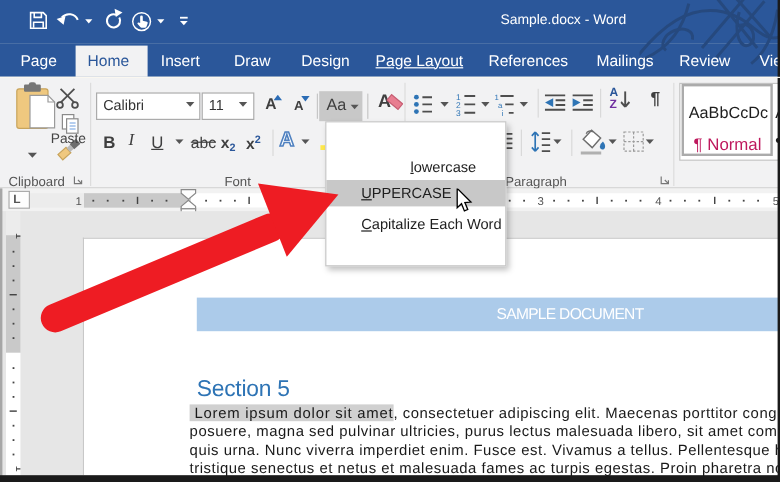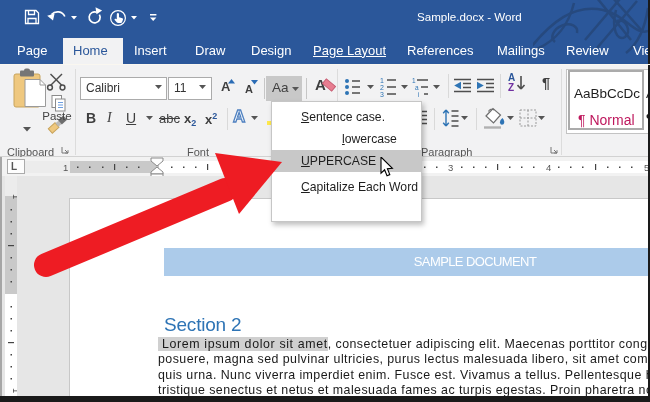--- a/index.html
+++ b/index.html
@@ -337,32 +337,31 @@
         <rect x="5.5" y="202" width="1.5" height="1.5"></rect>
       <text x="8" y="212" font-size="9.5" font-family="Liberation Sans" transform="rotate(90 8 212)">1</text>
     </g>
   </svg>
 
   <div class="abs" style="left:69px;top:198px;width:581px;height:198px;background:#ffffff;border-left:1px solid #c8c8c8;border-top:1px solid #c8c8c8;box-sizing:border-box;"></div>
 
   <div class="abs" style="left:164px;top:248px;width:622px;height:28px;background:#accbea;"></div>
   <div class="abs nw" style="left:164px;top:248px;width:622px;height:28px;line-height:28px;text-align:center;color:#ffffff;font-size:13px;letter-spacing:-0.6px;">SAMPLE DOCUMENT</div>
 
-  <div class="abs nw" style="left:164px;top:314px;font-size:19px;line-height:22px;letter-spacing:-0.2px;color:#2e74b5;">Section 2</div>
+  <div class="abs nw" style="left:164px;top:314px;font-size:19px;line-height:22px;letter-spacing:-0.2px;color:#2e74b5;">Section 5</div>
 
   <div class="abs nw" style="left:158px;top:336.7px;font-size:12.4px;line-height:15.5px;letter-spacing:0.44px;color:#1a1a1a;">
     <div><span style="background:#d0d0d0;padding-left:4px;letter-spacing:0.63px;">Lorem ipsum dolor sit amet</span>, consectetuer adipiscing elit. Maecenas porttitor congue massa. Fusce</div>
     <div>posuere, magna sed pulvinar ultricies, purus lectus malesuada libero, sit amet commodo magna eros</div>
     <div>quis urna. Nunc viverra imperdiet enim. Fusce est. Vivamus a tellus. Pellentesque habitant morbi</div>
     <div>tristique senectus et netus et malesuada fames ac turpis egestas. Proin pharetra nonummy pede.</div>
   </div>
 
   <div class="abs" style="left:271px;top:101px;width:151px;height:121px;background:#ffffff;border:1px solid #c6c6c6;box-sizing:border-box;box-shadow:2px 3px 5px rgba(0,0,0,0.25);"></div>
   <div class="abs" style="left:272px;top:150px;width:149px;height:22px;background:#c8c8c8;"></div>
-  <div class="abs nw" style="left:301px;top:109.5px;font-size:12.2px;color:#1e1e1e;"><u>S</u>entence case.</div>
   <div class="abs nw" style="left:301px;top:132px;font-size:12.2px;color:#1e1e1e;margin-left:41px;"><u>l</u>owercase</div>
   <div class="abs nw" style="left:301px;top:153.5px;font-size:12.2px;color:#1e1e1e;"><u>U</u>PPERCASE</div>
   <div class="abs nw" style="left:301px;top:180px;font-size:12.2px;color:#1e1e1e;"><u>C</u>apitalize Each Word</div>
 
   <svg class="abs" style="left:0px;top:130px;" width="320" height="160" viewBox="0 0 320 160">
     <line x1="46" y1="135" x2="225" y2="60" stroke="#ee1c23" stroke-width="24" stroke-linecap="round"></line>
     <polygon points="215,23 282,32 239,84" fill="#ee1c23"></polygon>
   </svg>
 
   <svg class="abs" style="left:380px;top:157px;" width="14" height="21" viewBox="0 0 14 21">

